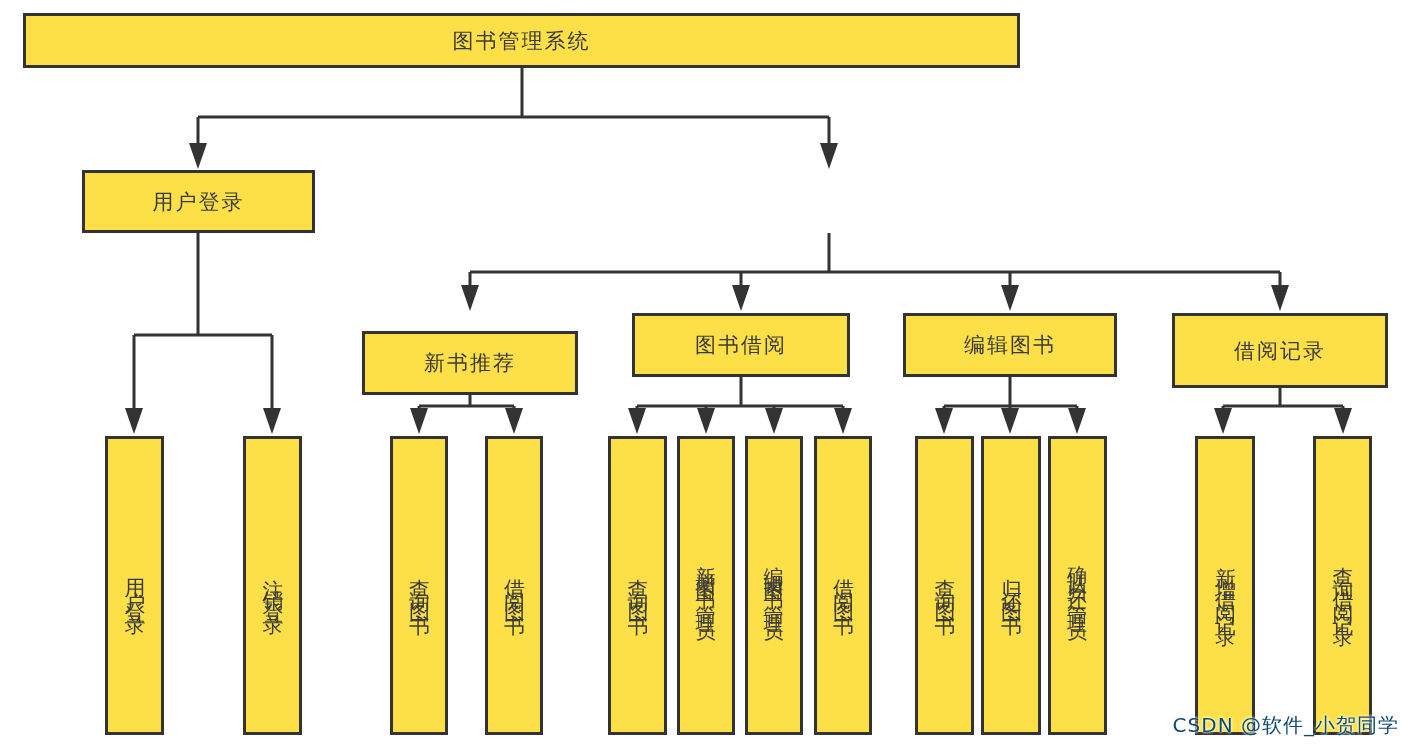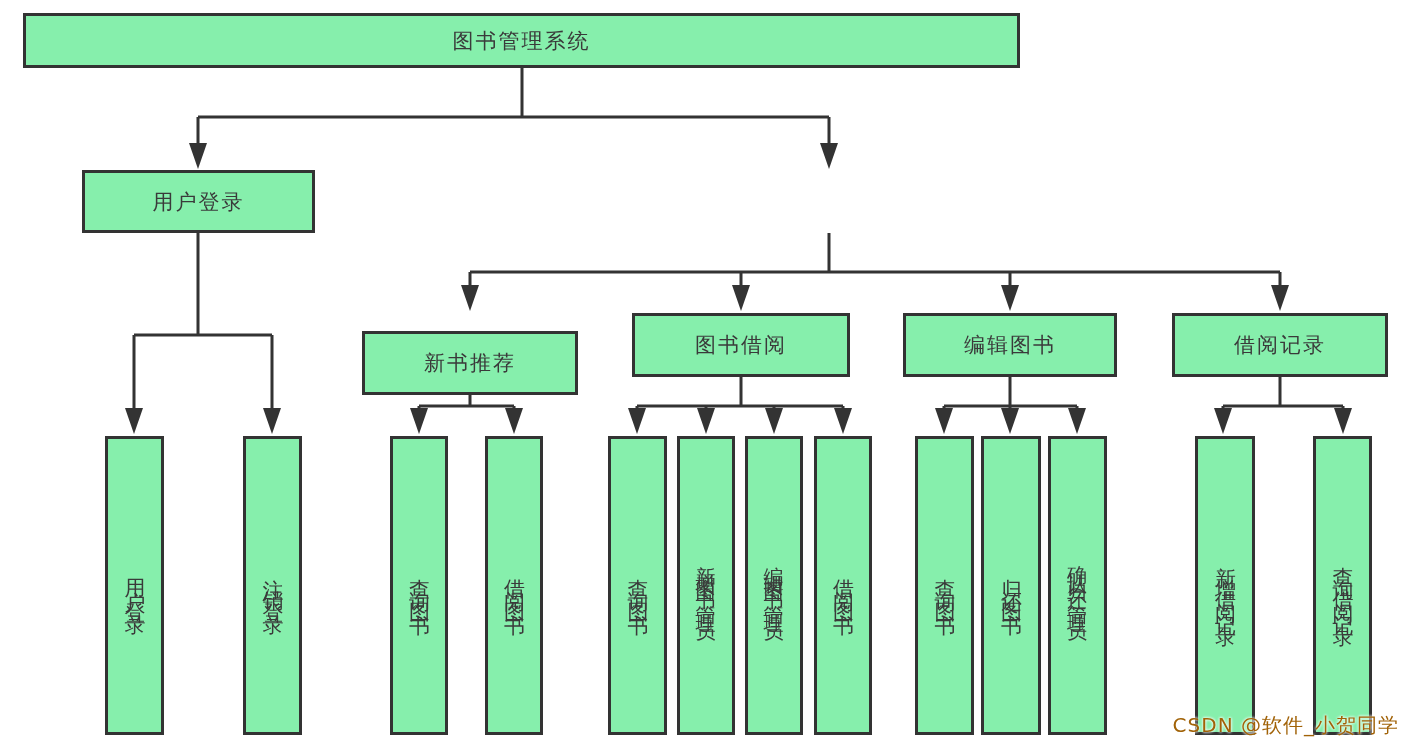--- a/index.html
+++ b/index.html
@@ -2,56 +2,56 @@
 <html><head>
 <meta charset="utf-8">
 <style>
   html,body{margin:0;padding:0;background:#ffffff;}
   #stage{
     position:relative;width:1405px;height:747px;background:#ffffff;overflow:hidden;
     font-family:"DejaVu Sans",sans-serif;color:#3a3a3a;
   }
   #wires{position:absolute;left:0;top:0;z-index:1;}
   .box{
-    position:absolute;box-sizing:border-box;border:3px solid #333333;background:#86efac;
+    position:absolute;box-sizing:border-box;border:3px solid #333333;background:#fde047;
     display:flex;align-items:center;justify-content:center;z-index:2;
     font-size:21px;letter-spacing:2px;white-space:nowrap;
   }
   .leaf .vtext{
     writing-mode:vertical-rl;text-orientation:mixed;
     letter-spacing:12px;font-size:21px;line-height:1;
   }
   .leaf .vtext.long{letter-spacing:8px;font-size:20px;}
   
   .b-root{left:23px;top:13px;width:997px;height:55px;}
   .b-userlogin{left:82px;top:170px;width:233px;height:63px;}
   .b-bookmgmt{left:712px;top:170px;width:234px;height:63px;}
   
   .b-newbook{left:362px;top:311px;width:216px;height:64px;margin-top:20px;}
   .b-bookborrow{left:632px;top:313px;width:218px;height:64px;text-align:center;}
   .b-currentborrow{left:903px;top:313px;width:214px;height:64px;}
-  .b-borrowrecords{left:1172px;top:313px;width:216px;height:64px;}
+  .b-borrowrecords{left:1172px;top:313px;width:216px;height:75px;}
   
   .leaf{top:436px;height:299px;}
   .l1{left:105px;width:59px;}
   .l2{left:243px;width:59px;}
   .l3{left:390px;width:58px;}
   .l4{left:485px;width:58px;}
   .l5{left:608px;width:59px;}
   .l6{left:677px;width:58px;}
   .l7{left:745px;width:58px;}
   .l8{left:814px;width:58px;}
   .l9{left:915px;width:59px;}
   .l10{left:981px;width:60px;}
   .l11{left:1048px;width:59px;}
   .l12{left:1195px;width:60px;}
   .l13{left:1313px;width:59px;}
   .watermark{
     position:absolute;right:6px;bottom:8px;z-index:3;
-    font-size:20px;color:#a16207;letter-spacing:1px;
+    font-size:20px;color:#0c4a6e;letter-spacing:1px;
     text-shadow:0 0 3px #ffffff,0 0 3px #ffffff;
   }
 </style>
 </head>
 <body>
 
 <div id="stage">
 
   <svg id="wires" width="1405" height="747" viewBox="0 0 1405 747">
     <g stroke="#333333" stroke-width="3" fill="none">

